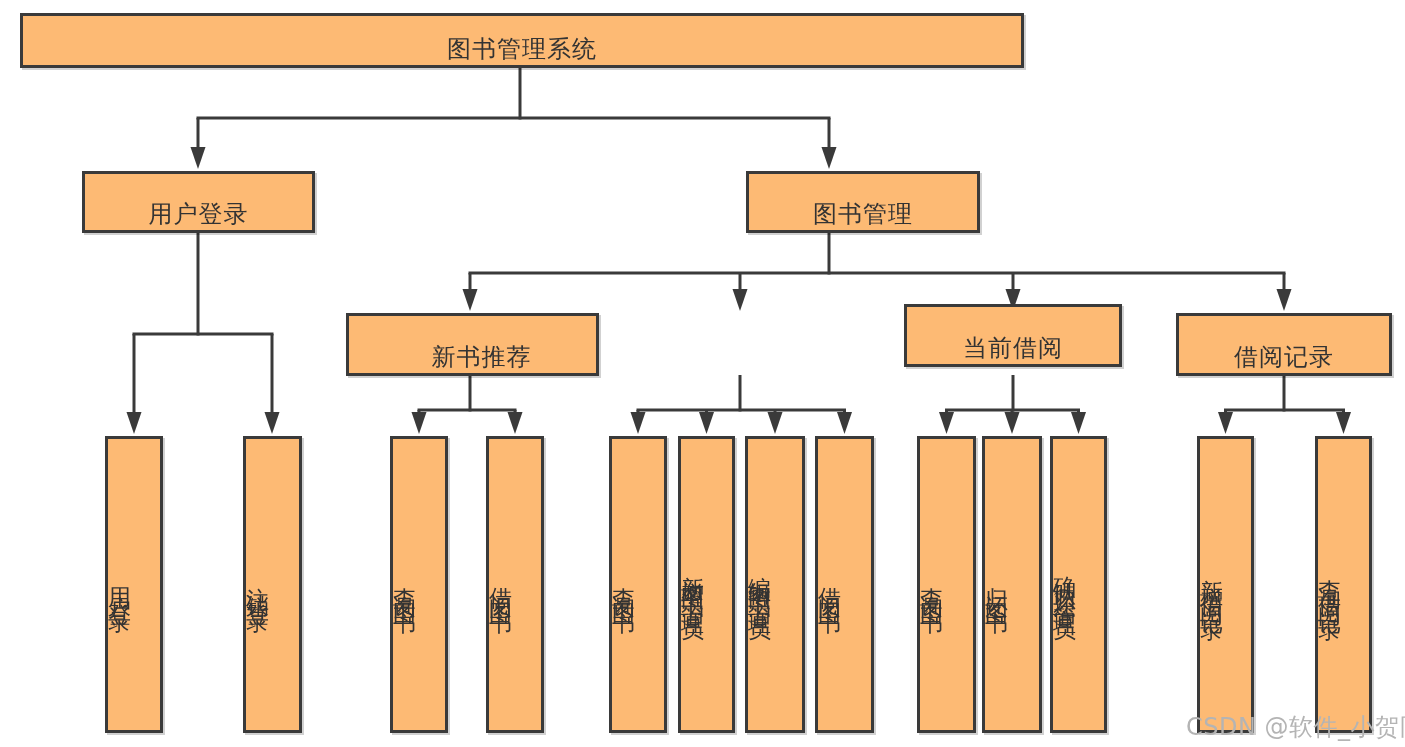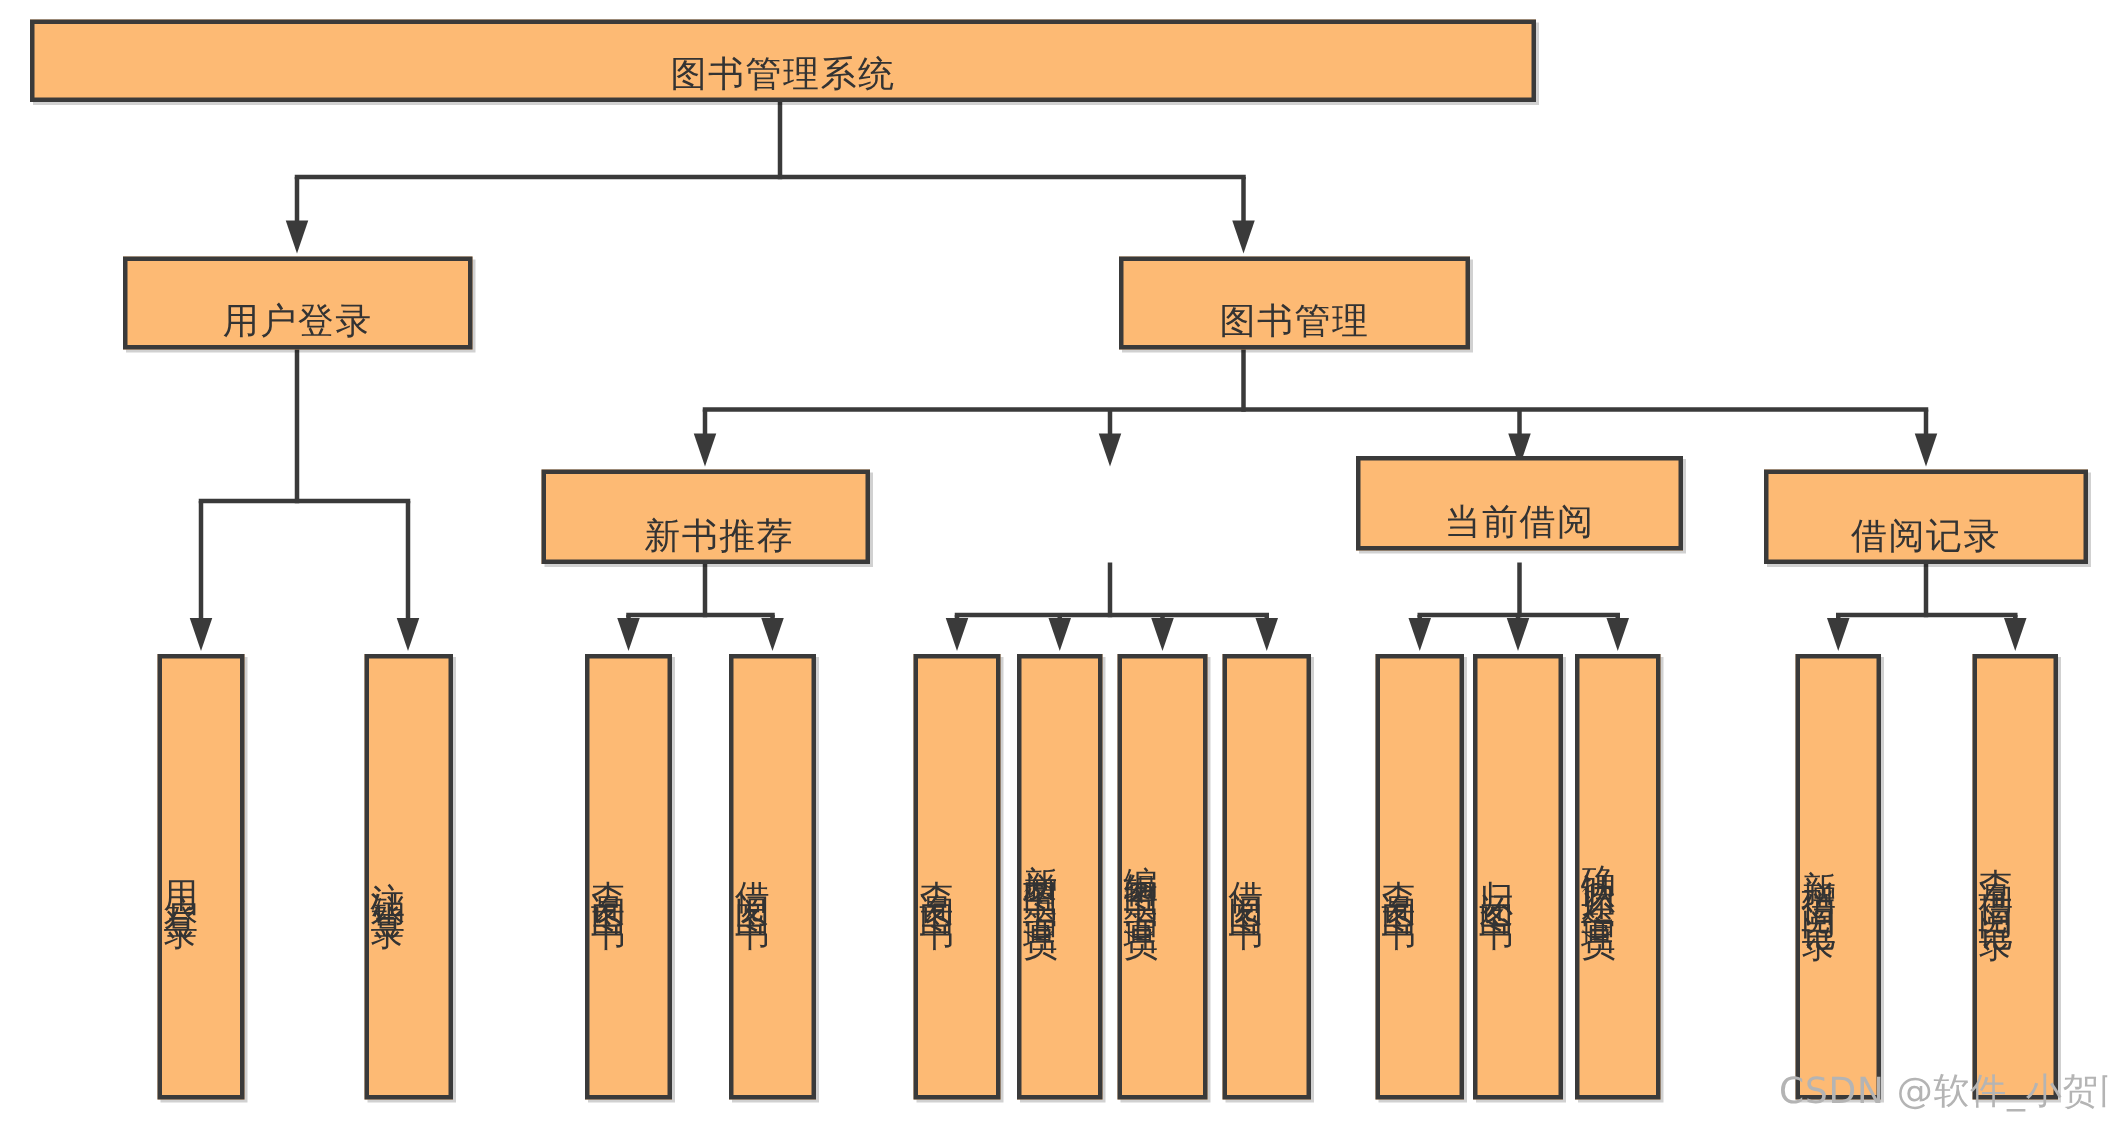--- a/index.html
+++ b/index.html
@@ -151,21 +151,21 @@
     <span>图书管理系统</span>
   </div>
 
   <div class="node" style="left:82px;top:171px;width:233px;height:62px;">
     <span>用户登录</span>
   </div>
   <div class="node" style="left:712px;top:171px;width:234px;height:62px;margin-left:34px;">
     <span>图书管理</span>
   </div>
 
-  <div class="node" style="left:361px;top:313px;width:219px;height:63px;padding-left:18px;">
+  <div class="node" style="left:346px;top:313px;width:253px;height:63px;padding-left:18px;">
     <span>新书推荐</span>
   </div>
   <div class="node" style="left:904px;top:304px;width:218px;height:63px;">
     <span>当前借阅</span>
   </div>
   <div class="node" style="left:1176px;top:313px;width:216px;height:63px;">
     <span>借阅记录</span>
   </div>
 
   <div class="node vnode" style="left:105px;top:436px;width:58px;height:297px;">用户登录</div>

